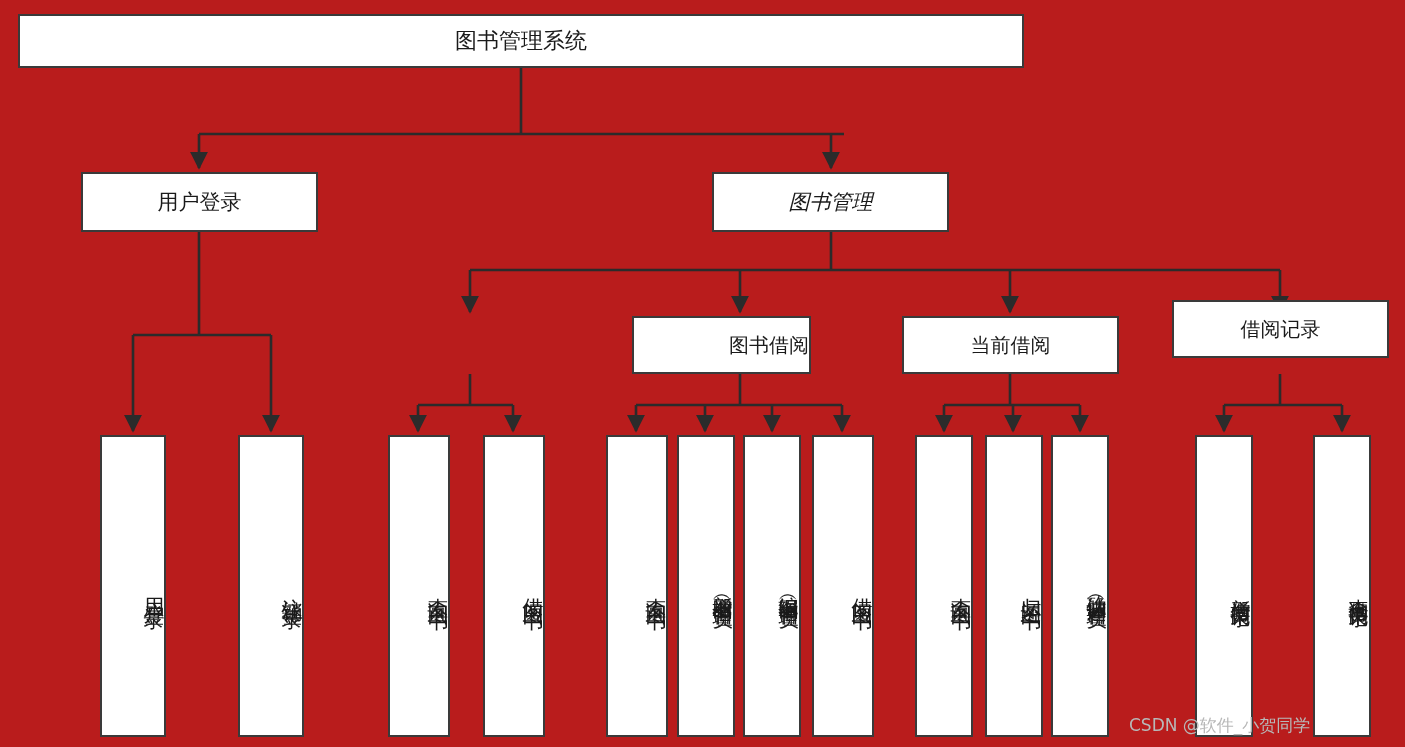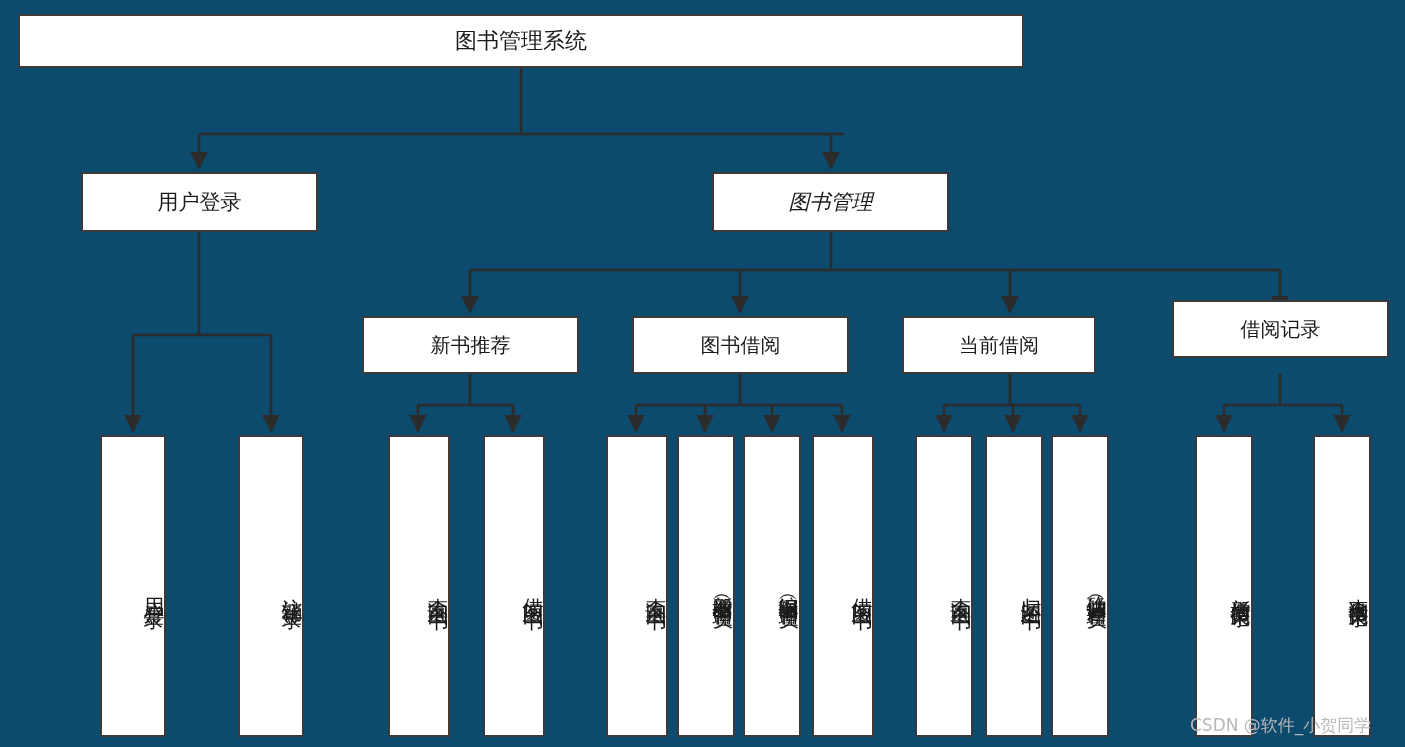--- a/index.html
+++ b/index.html
@@ -5,21 +5,21 @@
 <style>
   html, body {
     margin: 0;
     padding: 0;
     background: #ffffff;
   }
   #canvas {
     position: relative;
     width: 1405px;
     height: 747px;
-    background: #0c4a6e;
+    background: #b91c1c;
     font-family: "DejaVu Sans", "Liberation Sans", sans-serif;
     overflow: hidden;
   }
   #connectors {
     position: absolute;
     left: 0;
     top: 0;
     width: 1405px;
     height: 747px;
     pointer-events: none;
@@ -58,21 +58,21 @@
     font-size: 20px;
     letter-spacing: 2px;
   }
   .leaf-label {
     writing-mode: vertical-rl;
     text-orientation: upright;
     white-space: nowrap;
   }
   #watermark {
     position: absolute;
-    left: 1190px;
+    left: 1129px;
     top: 714px;
     font-size: 17px;
     color: #b8b8b8;
     white-space: nowrap;
     z-index: 3;
     font-family: "DejaVu Sans", "Liberation Sans", sans-serif;
   }
 </style>
 </head>
 <body>
@@ -134,29 +134,26 @@
   </div>
 
   <div class="node level1" style="left:81px; top:172px; width:237px; height:60px;">
     <span>用户登录</span>
   </div>
 
   <div class="node level1" style="left:712px; top:172px; width:237px; height:60px;font-style:italic;">
     <span>图书管理</span>
   </div>
 
-  <div class="node level2" style="left:362px; top:316px; width:217px; height:58px;">
-    <span>新书推荐</span>
-  </div>
-
-  <div class="node level2" style="left:632px; top:316px; width:217px; height:58px;">
+
+  <div class="node level2" style="left:632px; top:316px; width:179px; height:58px;justify-content:flex-end;">
     <span>图书借阅</span>
   </div>
 
-  <div class="node level2" style="left:902px; top:316px; width:194px; height:58px;">
+  <div class="node level2" style="left:902px; top:316px; width:217px; height:58px;">
     <span>当前借阅</span>
   </div>
 
   <div class="node level2" style="left:1172px; top:300px; width:217px; height:58px;">
     <span>借阅记录</span>
   </div>
 
   <div class="node leaf" style="left:100px; top:435px; width:66px; height:302px;">
     <span class="leaf-label">用户登录</span>
   </div>

